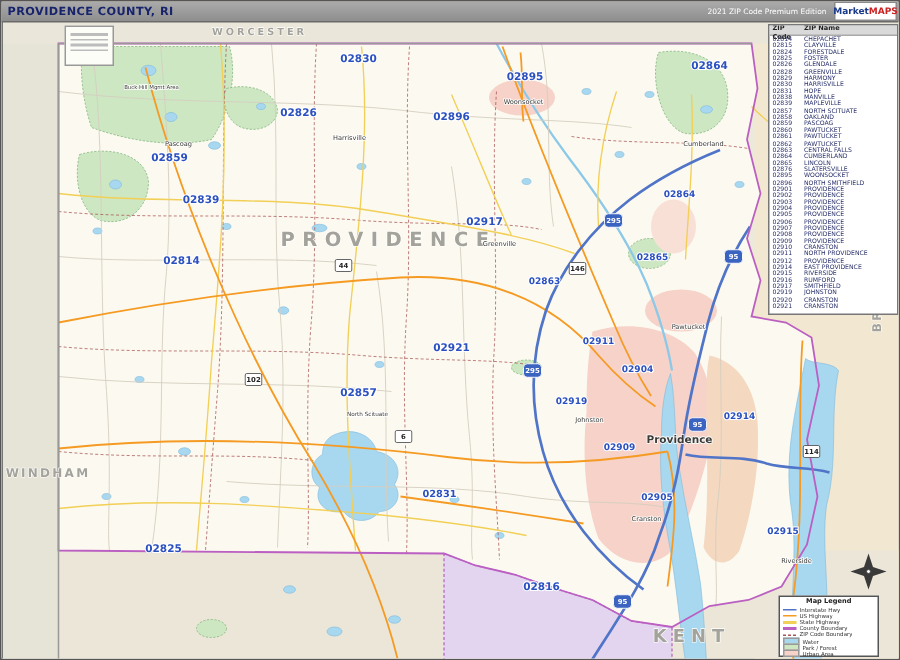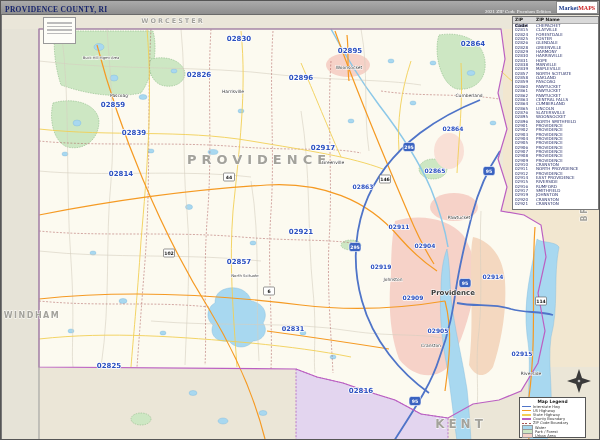--- a/index.html
+++ b/index.html
@@ -1,21 +1,21 @@
 <!DOCTYPE html>
 <html><head>
 <meta charset="utf-8">
 <style>
   html,body{margin:0;padding:0;background:#ffffff;}
   .page{position:relative;width:600px;height:440px;overflow:hidden;background:#efe9db;
         border:1px solid #555;box-sizing:border-box;font-family:"DejaVu Sans",sans-serif;}
   
   .header{position:absolute;top:0;left:0;right:0;height:13px;z-index:8;
           background:linear-gradient(#ababab,#8e8e8e);border-bottom:1px solid #6a6a6a;
-          display:flex;align-items:flex-end;font-family:Liberation Serif, serif;}
+          display:flex;align-items:center;}
   .title{font-size:7.5px;font-weight:bold;color:#17246c;margin-left:4px;letter-spacing:.3px;white-space:nowrap;}
   .edition{margin-left:auto;font-size:5px;color:#ffffff;margin-right:5px;white-space:nowrap;}
   .logo{width:40px;height:11px;background:#ffffff;border:1px solid #8a8a8a;margin-right:1px;
         display:flex;align-items:center;justify-content:center;gap:0;}
   .logo .m1{font-size:6px;font-weight:bold;color:#1a3a8c;}
   .logo .m2{font-size:6px;font-weight:bold;color:#cc2222;}
   
   svg{position:absolute;top:0;left:0;z-index:1;}
   svg text{font-family:"DejaVu Sans",sans-serif;}
   .county-label{fill:#a3a29b;font-weight:bold;stroke:#ffffff;stroke-width:.8px;paint-order:stroke;}

